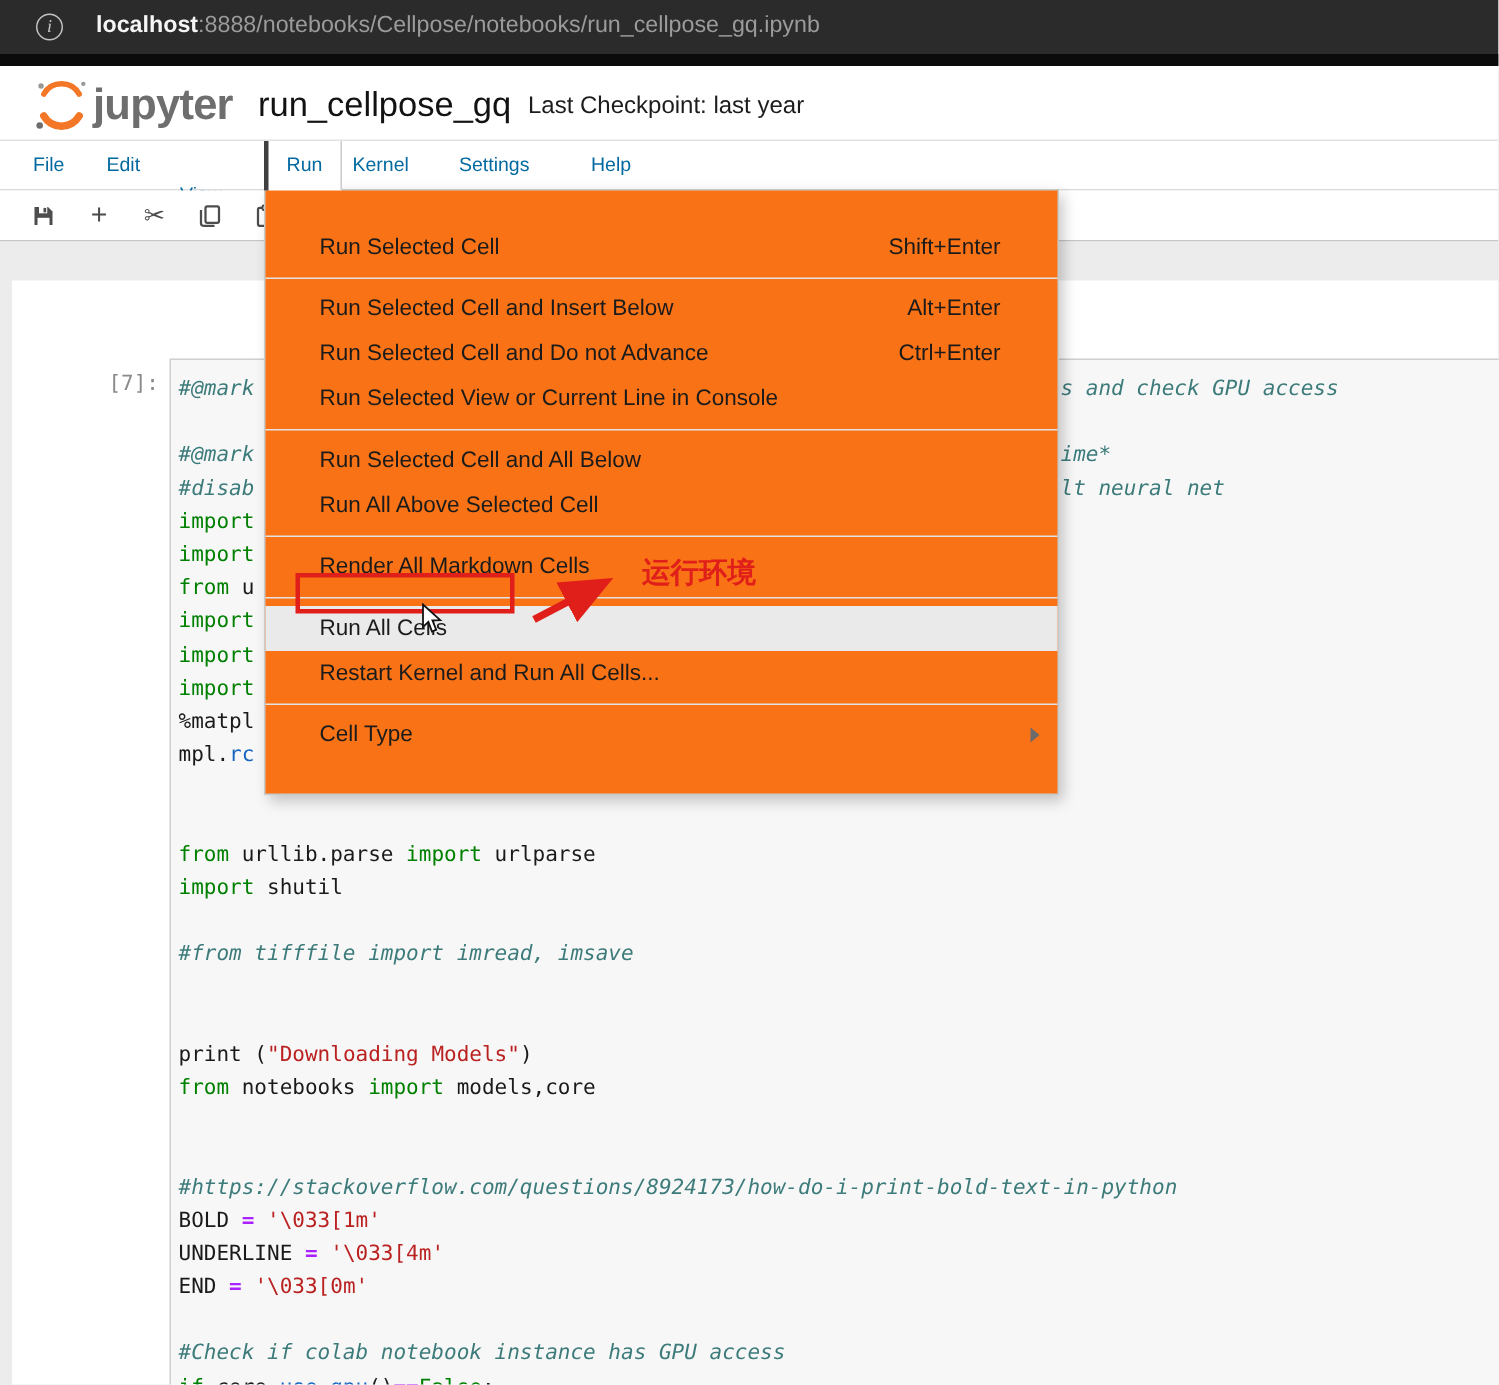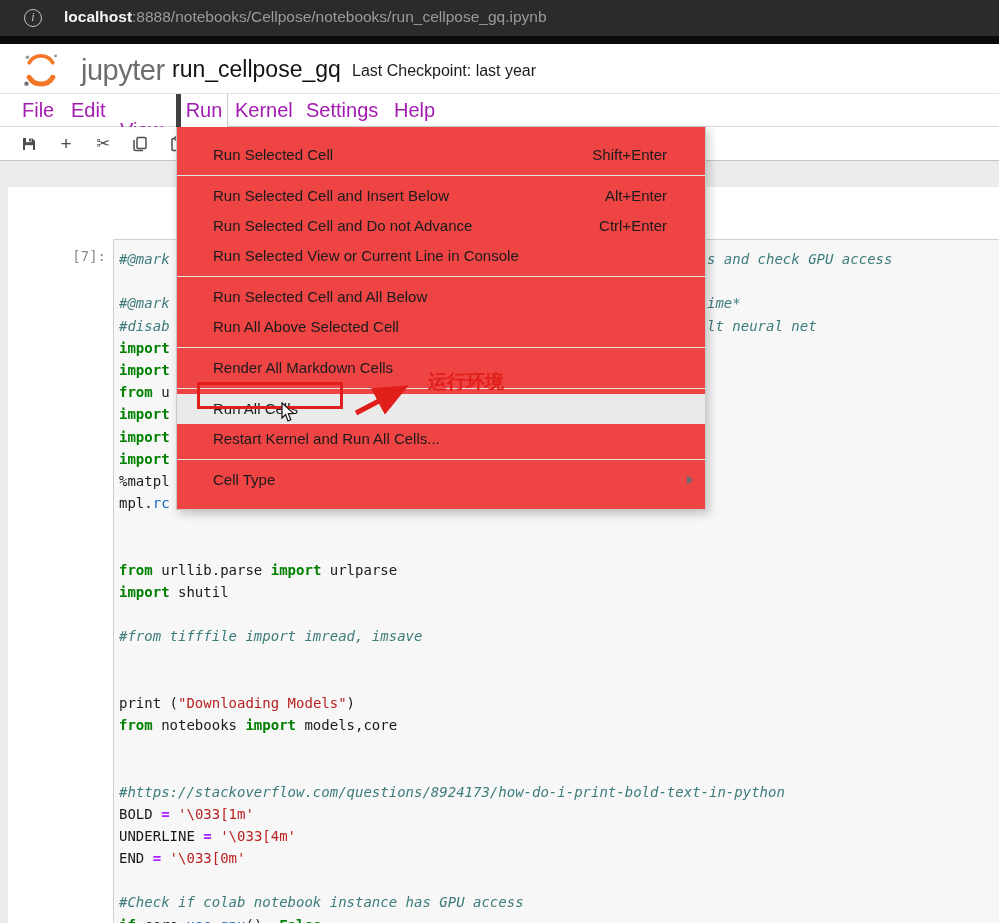--- a/index.html
+++ b/index.html
@@ -16,56 +16,56 @@
   .urlbar .strip{position:absolute;left:0;bottom:0;width:100%;height:8px;background:#0b0b0b}
   .info-badge{position:absolute;left:24px;top:9px;width:18px;height:18px;border:1.6px solid #c3c3c3;
     border-radius:50%;color:#c3c3c3;font-size:12px;font-style:italic;text-align:center;line-height:15px;
     font-family:"Liberation Serif",serif}
   .url-text{position:absolute;left:64px;top:8px;font-size:15.5px;color:#9b9b9b;white-space:nowrap}
   .url-text .host{color:#f5f5f5;font-weight:bold}
 
   
   .header{position:absolute;left:0;top:44px;width:100%;height:50px;background:#fff;border-bottom:1px solid #e2e2e2}
   .logo{position:absolute;left:20px;top:6px;display:flex;align-items:center}
-  .logo-text{font-size:29px;color:#6e6e6e;font-weight:400;letter-spacing:-0.5px;margin-left:19px}
+  .logo-text{font-size:29px;color:#6e6e6e;font-weight:700;letter-spacing:-0.5px;margin-left:0}
   .nb-title{position:absolute;left:172px;top:12px;font-size:23px;color:#121212}
   .nb-checkpoint{position:absolute;left:352px;top:18px;font-size:16px;color:#1c1c1c}
 
   
   .menubar{position:absolute;left:0;top:94px;width:100%;height:33px;background:#fff;border-bottom:1px solid #dadada}
-  .mi{position:absolute;top:0;height:32px;line-height:32px;font-size:20px;color:#a21caf;cursor:default}
+  .mi{position:absolute;top:0;height:32px;line-height:32px;font-size:13px;color:#0369a1;cursor:default}
   .mi.active{width:52px;height:33px;text-align:center;background:#fff;
-    border-left:5px solid #404040;border-right:1px solid #c9c9c9;z-index:12}
+    border-left:3px solid #404040;border-right:1px solid #c9c9c9;z-index:12}
 
   
   .toolbar{position:absolute;left:0;top:127px;width:100%;height:34px;background:#fff;border-bottom:1px solid #c6c6c6;
     display:flex;align-items:center;padding-left:20px;gap:19px}
   .tbtn{width:18px;height:18px;display:flex;align-items:center;justify-content:center;color:#4d4d4d;
     font-size:19px;line-height:18px}
 
   
   .content{position:absolute;left:0;top:161px;width:100%;height:762px;background:#ececec}
   .panel{position:absolute;left:8px;top:26px;width:991px;height:745px;background:#fff}
   .prompt{position:absolute;left:54px;top:61px;width:44px;text-align:right;
     font-family:"DejaVu Sans Mono",monospace;font-size:14px;color:#8a8a8a}
   .editor{position:absolute;left:105px;top:52px;right:-3px;bottom:-8px;
     background:#f7f7f7;border:1px solid #cfcfcf}
   .code{padding:8px 0 0 5px;font-family:"DejaVu Sans Mono",monospace;font-size:14px;color:#1a1a1a}
   .cline{height:22.2px;line-height:22.2px;white-space:pre;position:relative}
   .rfrag{position:absolute;left:588px;top:0}
   .tok-pl{color:#1a1a1a}
-  .tok-kw{color:var(--kw);font-weight:bold}
+  .tok-kw{color:var(--kw);font-weight:normal}
   .tok-com{color:var(--com);font-style:italic}
   .tok-str{color:var(--str)}
   .tok-op{color:var(--op);font-weight:bold}
   .tok-prop{color:var(--prop)}
 
   
-  .dropdown{position:absolute;left:176px;top:126px;width:530px;background:#ef4444;z-index:11;
-    border:1px solid #c9c9c9;border-top:none;box-shadow:3px 4px 9px rgba(0,0,0,.22);padding:14px 0}
+  .dropdown{position:absolute;left:176px;top:126px;width:530px;background:#f97316;z-index:11;
+    border:1px solid #c9c9c9;border-top:none;box-shadow:3px 4px 9px rgba(0,0,0,.22);padding:24px 0}
   .dropdown::before{content:"";position:absolute;left:51px;right:0;top:0;height:1px;background:#c9c9c9}
   .mrow{height:30px;line-height:30px;display:flex;align-items:center;font-size:15px;color:#1b1b1b;position:relative}
   .mrow.hl{background:#eaeaea}
   .mlabel{padding-left:36px;white-space:nowrap}
   .mshortcut{margin-left:auto;padding-right:38px;white-space:nowrap}
   .subarrow{position:absolute;right:12px;top:10px;width:0;height:0;
     border-left:6px solid #6b6b6b;border-top:5px solid transparent;border-bottom:5px solid transparent}
   .mdivider{height:1px;background:#e3e3e3;margin:5px 0}
 
   

